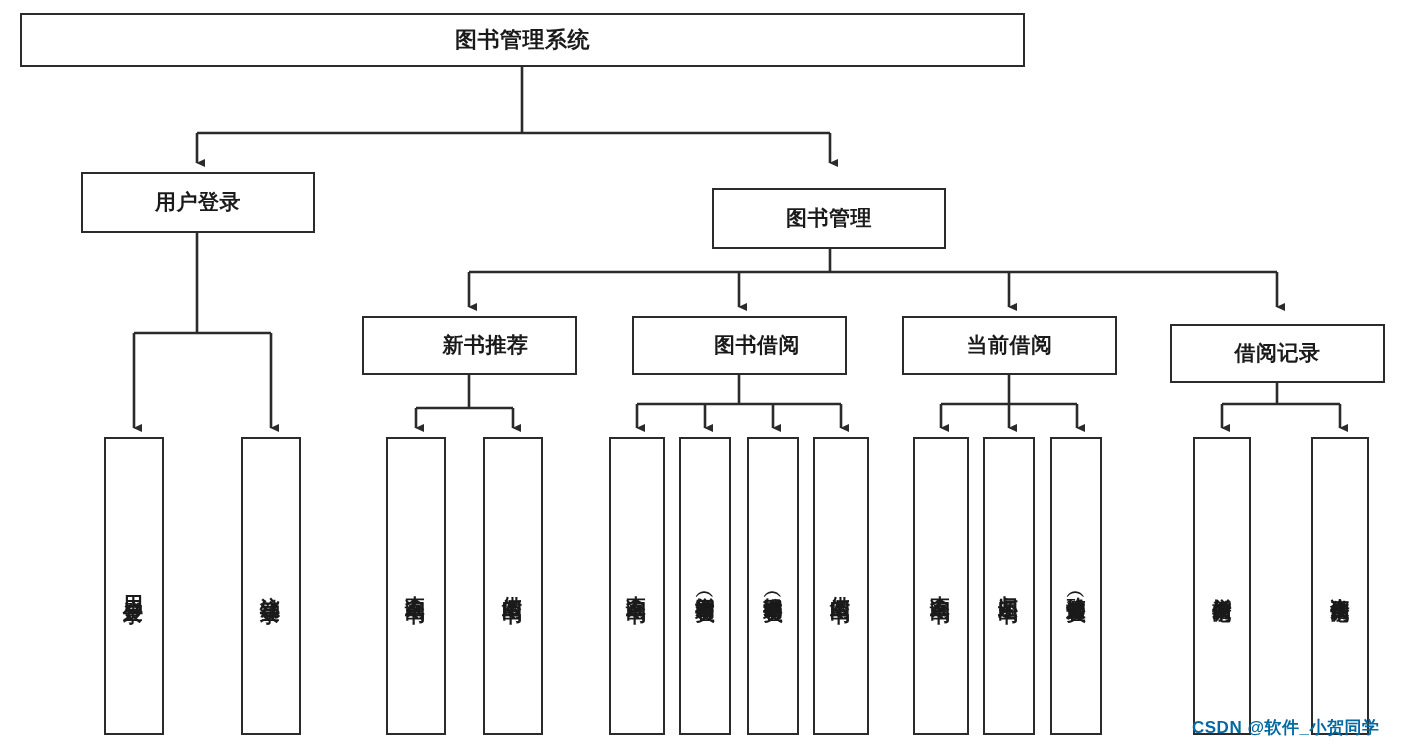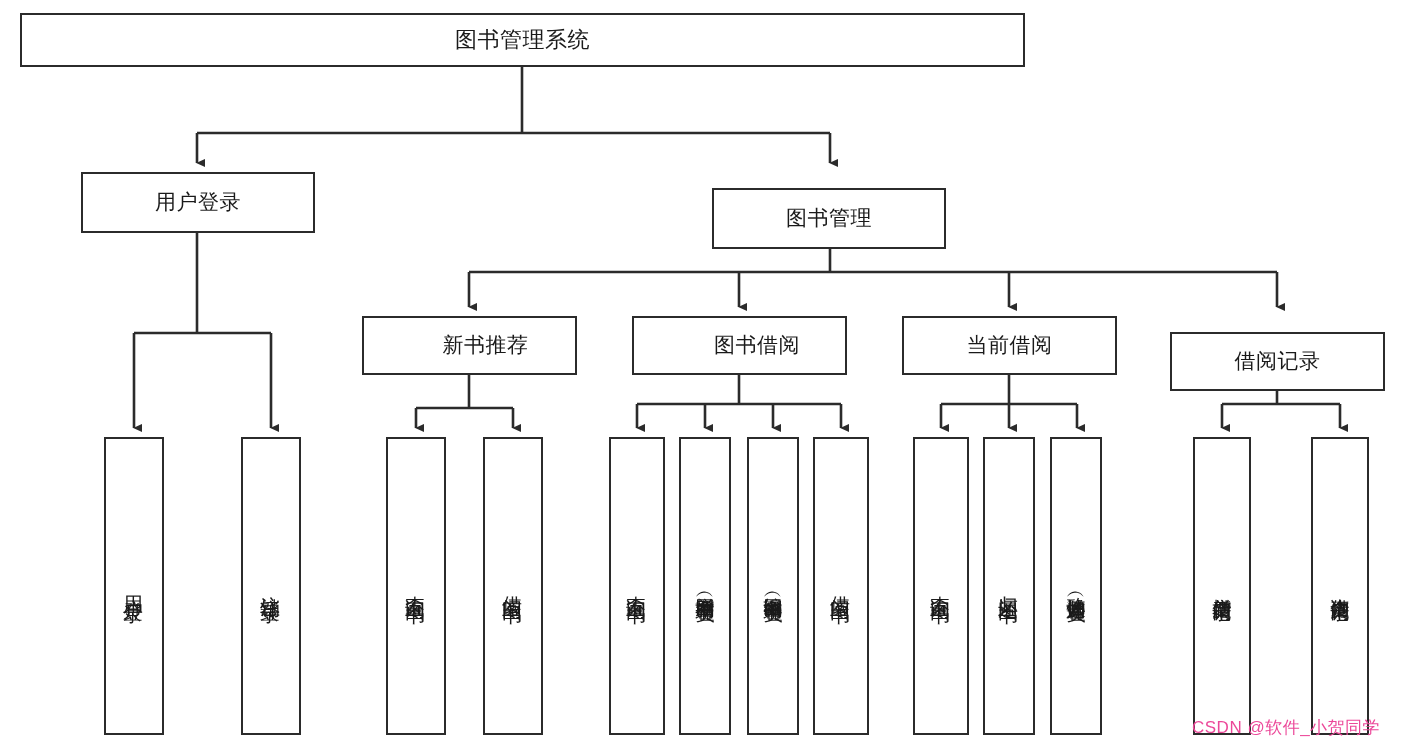--- a/index.html
+++ b/index.html
@@ -10,20 +10,21 @@
   }
   body {
     font-family: "Liberation Sans", "DejaVu Sans", sans-serif;
   }
   #canvas {
     position: relative;
     width: 1405px;
     height: 740px;
     background: #ffffff;
     overflow: hidden;
+    font-weight: bold;
   }
   svg.lines {
     position: absolute;
     left: 0;
     top: 0;
     width: 1405px;
     height: 747px;
     pointer-events: none;
   }
   .node {
@@ -56,21 +57,21 @@
     padding-bottom: 6px;
   }
   .node.v .vtext {
     writing-mode: vertical-rl;
     text-orientation: upright;
     display: block;
     white-space: nowrap;
   }
   .watermark {
     position: absolute;
-    color: #ec4899;
+    color: #0369a1;
     font-size: 17px;
     white-space: nowrap;
     letter-spacing: 0.5px;
   }
 </style>
 </head>
 <body>
 
 <div id="canvas">
 
@@ -137,21 +138,21 @@
 
   <div class="node h" style="left:362px; top:316px; width:215px; height:59px;padding-left:32px;">
     <span>新书推荐</span>
   </div>
   <div class="node h" style="left:632px; top:316px; width:215px; height:59px;padding-left:35px;">
     <span>图书借阅</span>
   </div>
   <div class="node h" style="left:902px; top:316px; width:215px; height:59px;">
     <span>当前借阅</span>
   </div>
-  <div class="node h" style="left:1170px; top:332px; width:215px; height:59px;">
+  <div class="node h" style="left:1170px; top:324px; width:215px; height:59px;">
     <span>借阅记录</span>
   </div>
 
   <div class="node v" style="left:104px; top:437px; width:60px; height:298px;">
     <span class="vtext">用户登录</span>
   </div>
   <div class="node v" style="left:241px; top:437px; width:60px; height:298px;">
     <span class="vtext">注销登录</span>
   </div>
 

